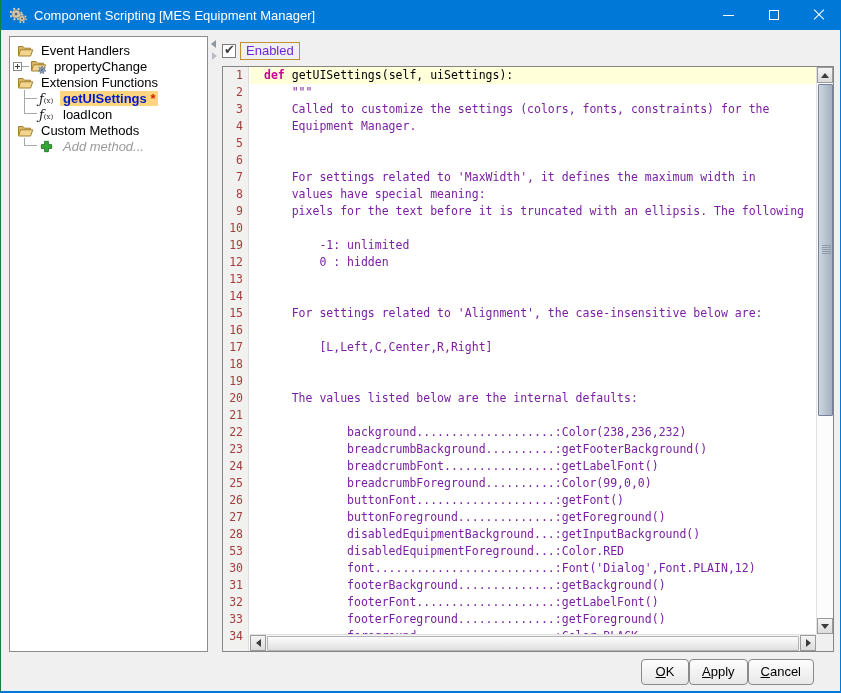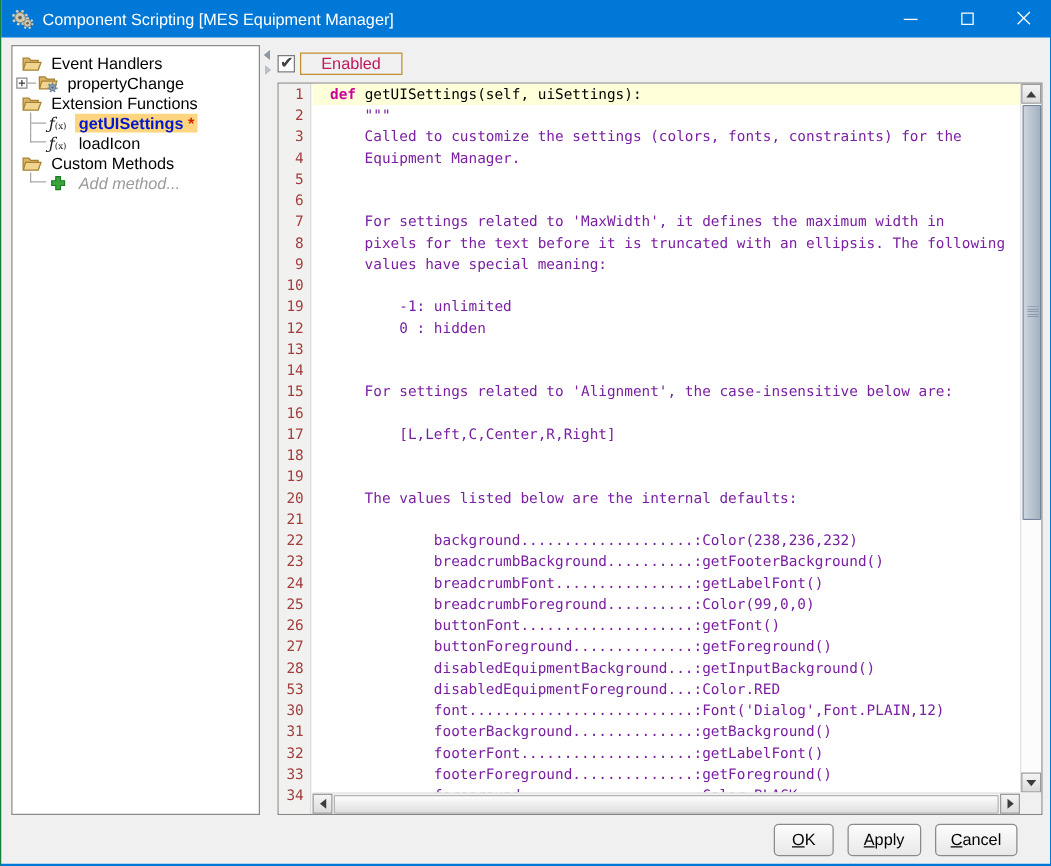--- a/index.html
+++ b/index.html
@@ -38,21 +38,21 @@
   .fx{font-family:"DejaVu Serif",serif;font-style:italic;font-size:13px;color:#1a1a1a;line-height:13px;}
   .fx small{font-size:7px;font-style:normal;}
   
   .splitter{position:absolute;left:209px;top:38px;width:12px;height:30px;}
   .split-up{width:0;height:0;border-top:4px solid transparent;border-bottom:4px solid transparent;border-right:5px solid #8f979e;margin:2px 0 4px 1px;}
   .split-down{width:0;height:0;border-top:4px solid transparent;border-bottom:4px solid transparent;border-left:5px solid #b9bfc5;margin-left:2px;}
   
   .chk-row{position:absolute;left:221px;top:41px;height:20px;display:flex;align-items:center;}
   .checkbox{width:14px;height:14px;background:#fff;border:1px solid #7b7b7b;position:relative;flex:none;}
   .checkbox .mark{position:absolute;left:1px;top:-3px;font-size:13px;color:#3f3f3f;}
-  .chk-label{margin-left:4px;font-size:13px;color:#be185d;border:1px solid #c1902e;padding:0 16px;line-height:16px;text-align:center;}
+  .chk-label{margin-left:4px;font-size:13px;color:#6d28d9;border:1px solid #c1902e;padding:0 5px;line-height:16px;text-align:center;}
   
   .editor{position:absolute;left:221px;top:66px;width:612px;height:586px;background:#fff;border:1px solid #858585;}
   .gutter{position:absolute;left:0;top:0;width:26px;height:584px;background:#f1f1f0;border-right:1px solid #dcdcdc;overflow:hidden;}
   .gutter-num{height:17px;line-height:17px;text-align:right;padding-right:5px;
               font-family:"DejaVu Sans Mono",monospace;font-size:11.5px;color:#a33e3e;}
   .code-view{position:absolute;left:27px;top:0;right:17px;bottom:17px;overflow:hidden;background:#fff;}
   .code-line{height:17px;line-height:17px;white-space:pre;font-family:"DejaVu Sans Mono",monospace;font-size:11.5px;color:#000;padding-left:14px;}
   .code-line.current{background:#ffffd9;}
   .tok-kw{color:#cc0099;font-weight:bold;}
   .tok-str{color:#7a1fa2;}
@@ -65,21 +65,21 @@
   .tri-left{width:0;height:0;border-top:4px solid transparent;border-bottom:4px solid transparent;border-right:5px solid #3c3c3c;}
   .tri-right{width:0;height:0;border-top:4px solid transparent;border-bottom:4px solid transparent;border-left:5px solid #3c3c3c;}
   .v-thumb{position:absolute;left:1px;top:17px;width:15px;height:332px;border:1px solid #72839b;border-radius:1px;
            background:linear-gradient(90deg,#cdd6e0,#a4b1c0);}
   .v-thumb .grip{position:absolute;left:3px;top:50%;width:9px;height:9px;margin-top:-5px;
            background:repeating-linear-gradient(#8e9baa 0 1px,transparent 1px 2px);}
   .h-thumb{position:absolute;top:1px;left:17px;right:17px;height:15px;border:1px solid #b3b3b3;border-radius:1px;
            background:linear-gradient(#fdfdfd,#dfdfdf);}
   .corner{position:absolute;right:0;bottom:0;width:17px;height:17px;background:#f0f0f0;}
   
-  .footer{position:absolute;right:26px;top:659px;display:flex;gap:11px;}
+  .footer{position:absolute;right:26px;top:659px;display:flex;}
   .btn{min-width:48px;height:26px;padding:0 12px;font-size:13px;color:#000;text-align:center;
        background:linear-gradient(#fdfdfd,#e8e8e8);border:1px solid #8a8a8a;border-radius:4px;line-height:24px;}
   .btn u{text-decoration:underline;}
 </style>
 </head>
 <body>
 
 <div class="window">
 
   <div class="titlebar">
@@ -215,22 +215,22 @@
         <div class="gutter-num">34</div>
       </div>
     <div class="code-view">
         <div class="code-line current"><span class="tok-kw">def</span><span> getUISettings(self, uiSettings):</span></div>
         <div class="code-line"><span class="tok-str">    """</span></div>
         <div class="code-line"><span class="tok-str">    Called to customize the settings (colors, fonts, constraints) for the</span></div>
         <div class="code-line"><span class="tok-str">    Equipment Manager.</span></div>
         <div class="code-line"></div>
         <div class="code-line"></div>
         <div class="code-line"><span class="tok-str">    For settings related to 'MaxWidth', it defines the maximum width in</span></div>
+        <div class="code-line"><span class="tok-str">    values have special meaning:</span></div>
         <div class="code-line"><span class="tok-str">    pixels for the text before it is truncated with an ellipsis. The following</span></div>
-        <div class="code-line"><span class="tok-str">    values have special meaning:</span></div>
         <div class="code-line"></div>
         <div class="code-line"><span class="tok-str">        -1: unlimited</span></div>
         <div class="code-line"><span class="tok-str">        0 : hidden</span></div>
         <div class="code-line"></div>
         <div class="code-line"></div>
         <div class="code-line"><span class="tok-str">    For settings related to 'Alignment', the case-insensitive below are:</span></div>
         <div class="code-line"></div>
         <div class="code-line"><span class="tok-str">        [L,Left,C,Center,R,Right]</span></div>
         <div class="code-line"></div>
         <div class="code-line"></div>

